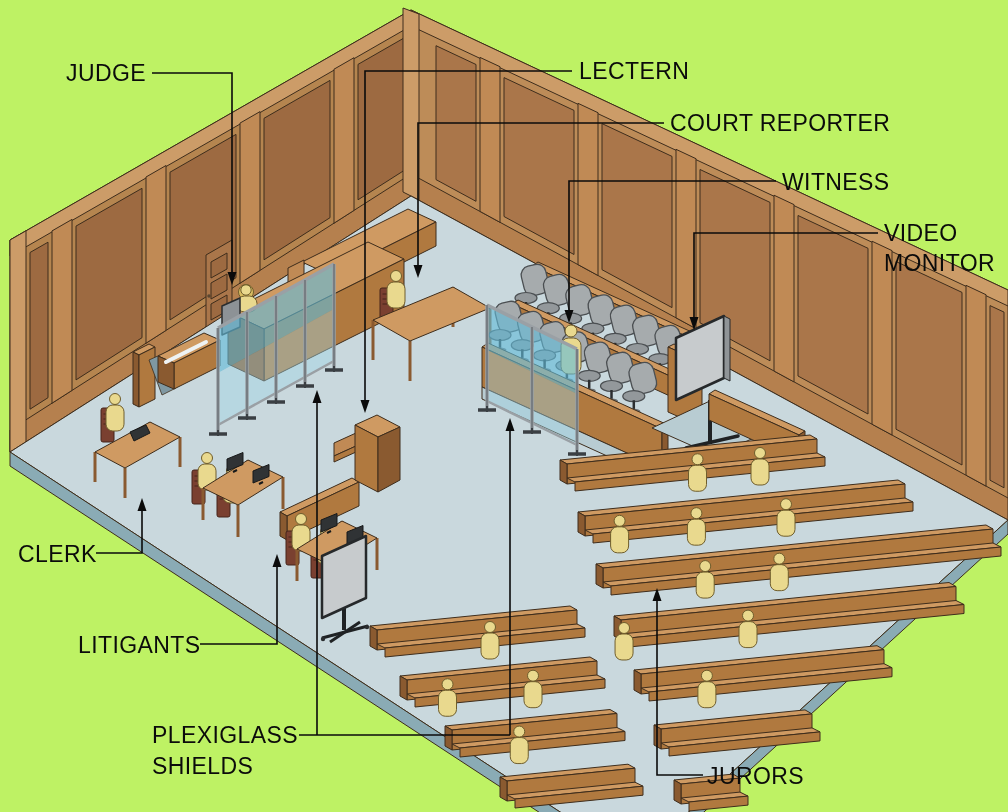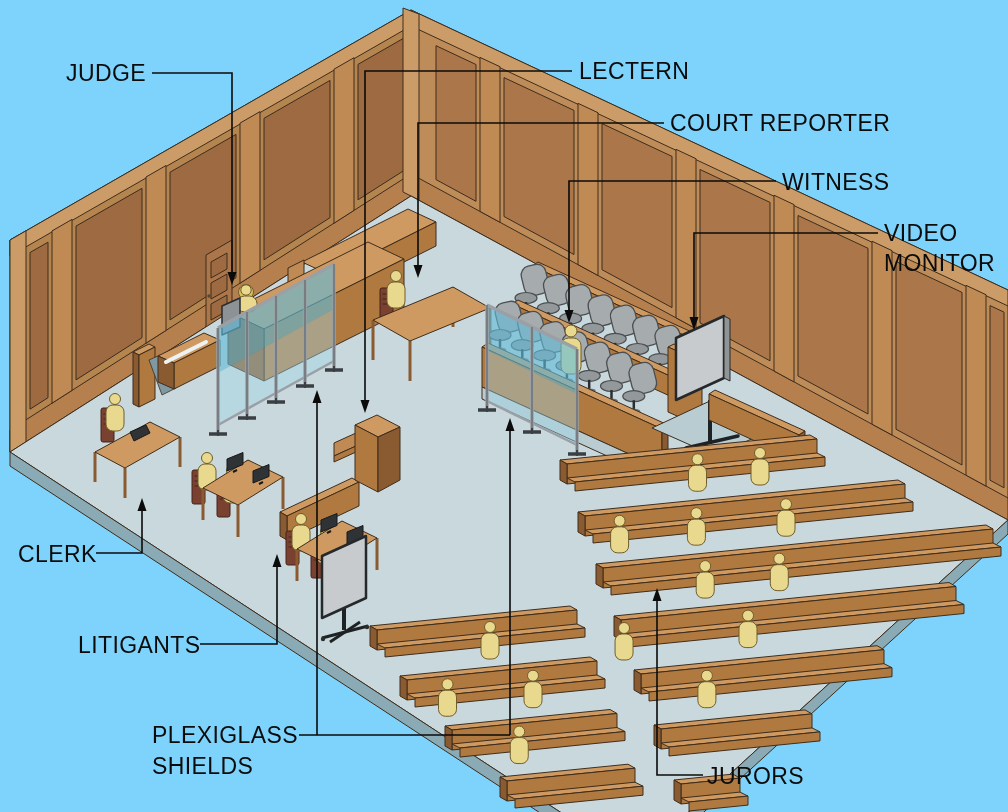--- a/index.html
+++ b/index.html
@@ -1,16 +1,16 @@
 <!DOCTYPE html>
 <html><head>
 <meta charset="utf-8">
 <style>
   html,body{margin:0;padding:0;background:#ffffff;}
-  .stage{position:relative;width:1008px;height:812px;background:#7dd3fc;overflow:hidden;
+  .stage{position:relative;width:1008px;height:812px;background:#bef264;overflow:hidden;
          font-family:"Liberation Sans", sans-serif;}
   svg{display:block;}
   text.callout{font-family:"Liberation Sans", sans-serif;font-size:23px;fill:#0b0b0b;letter-spacing:.4px;}
 </style>
 </head>
 <body>
 
 <div class="stage">
 <svg id="scene" width="1008" height="812" viewBox="0 0 1008 812" xmlns="http://www.w3.org/2000/svg">
   <g id="room">

